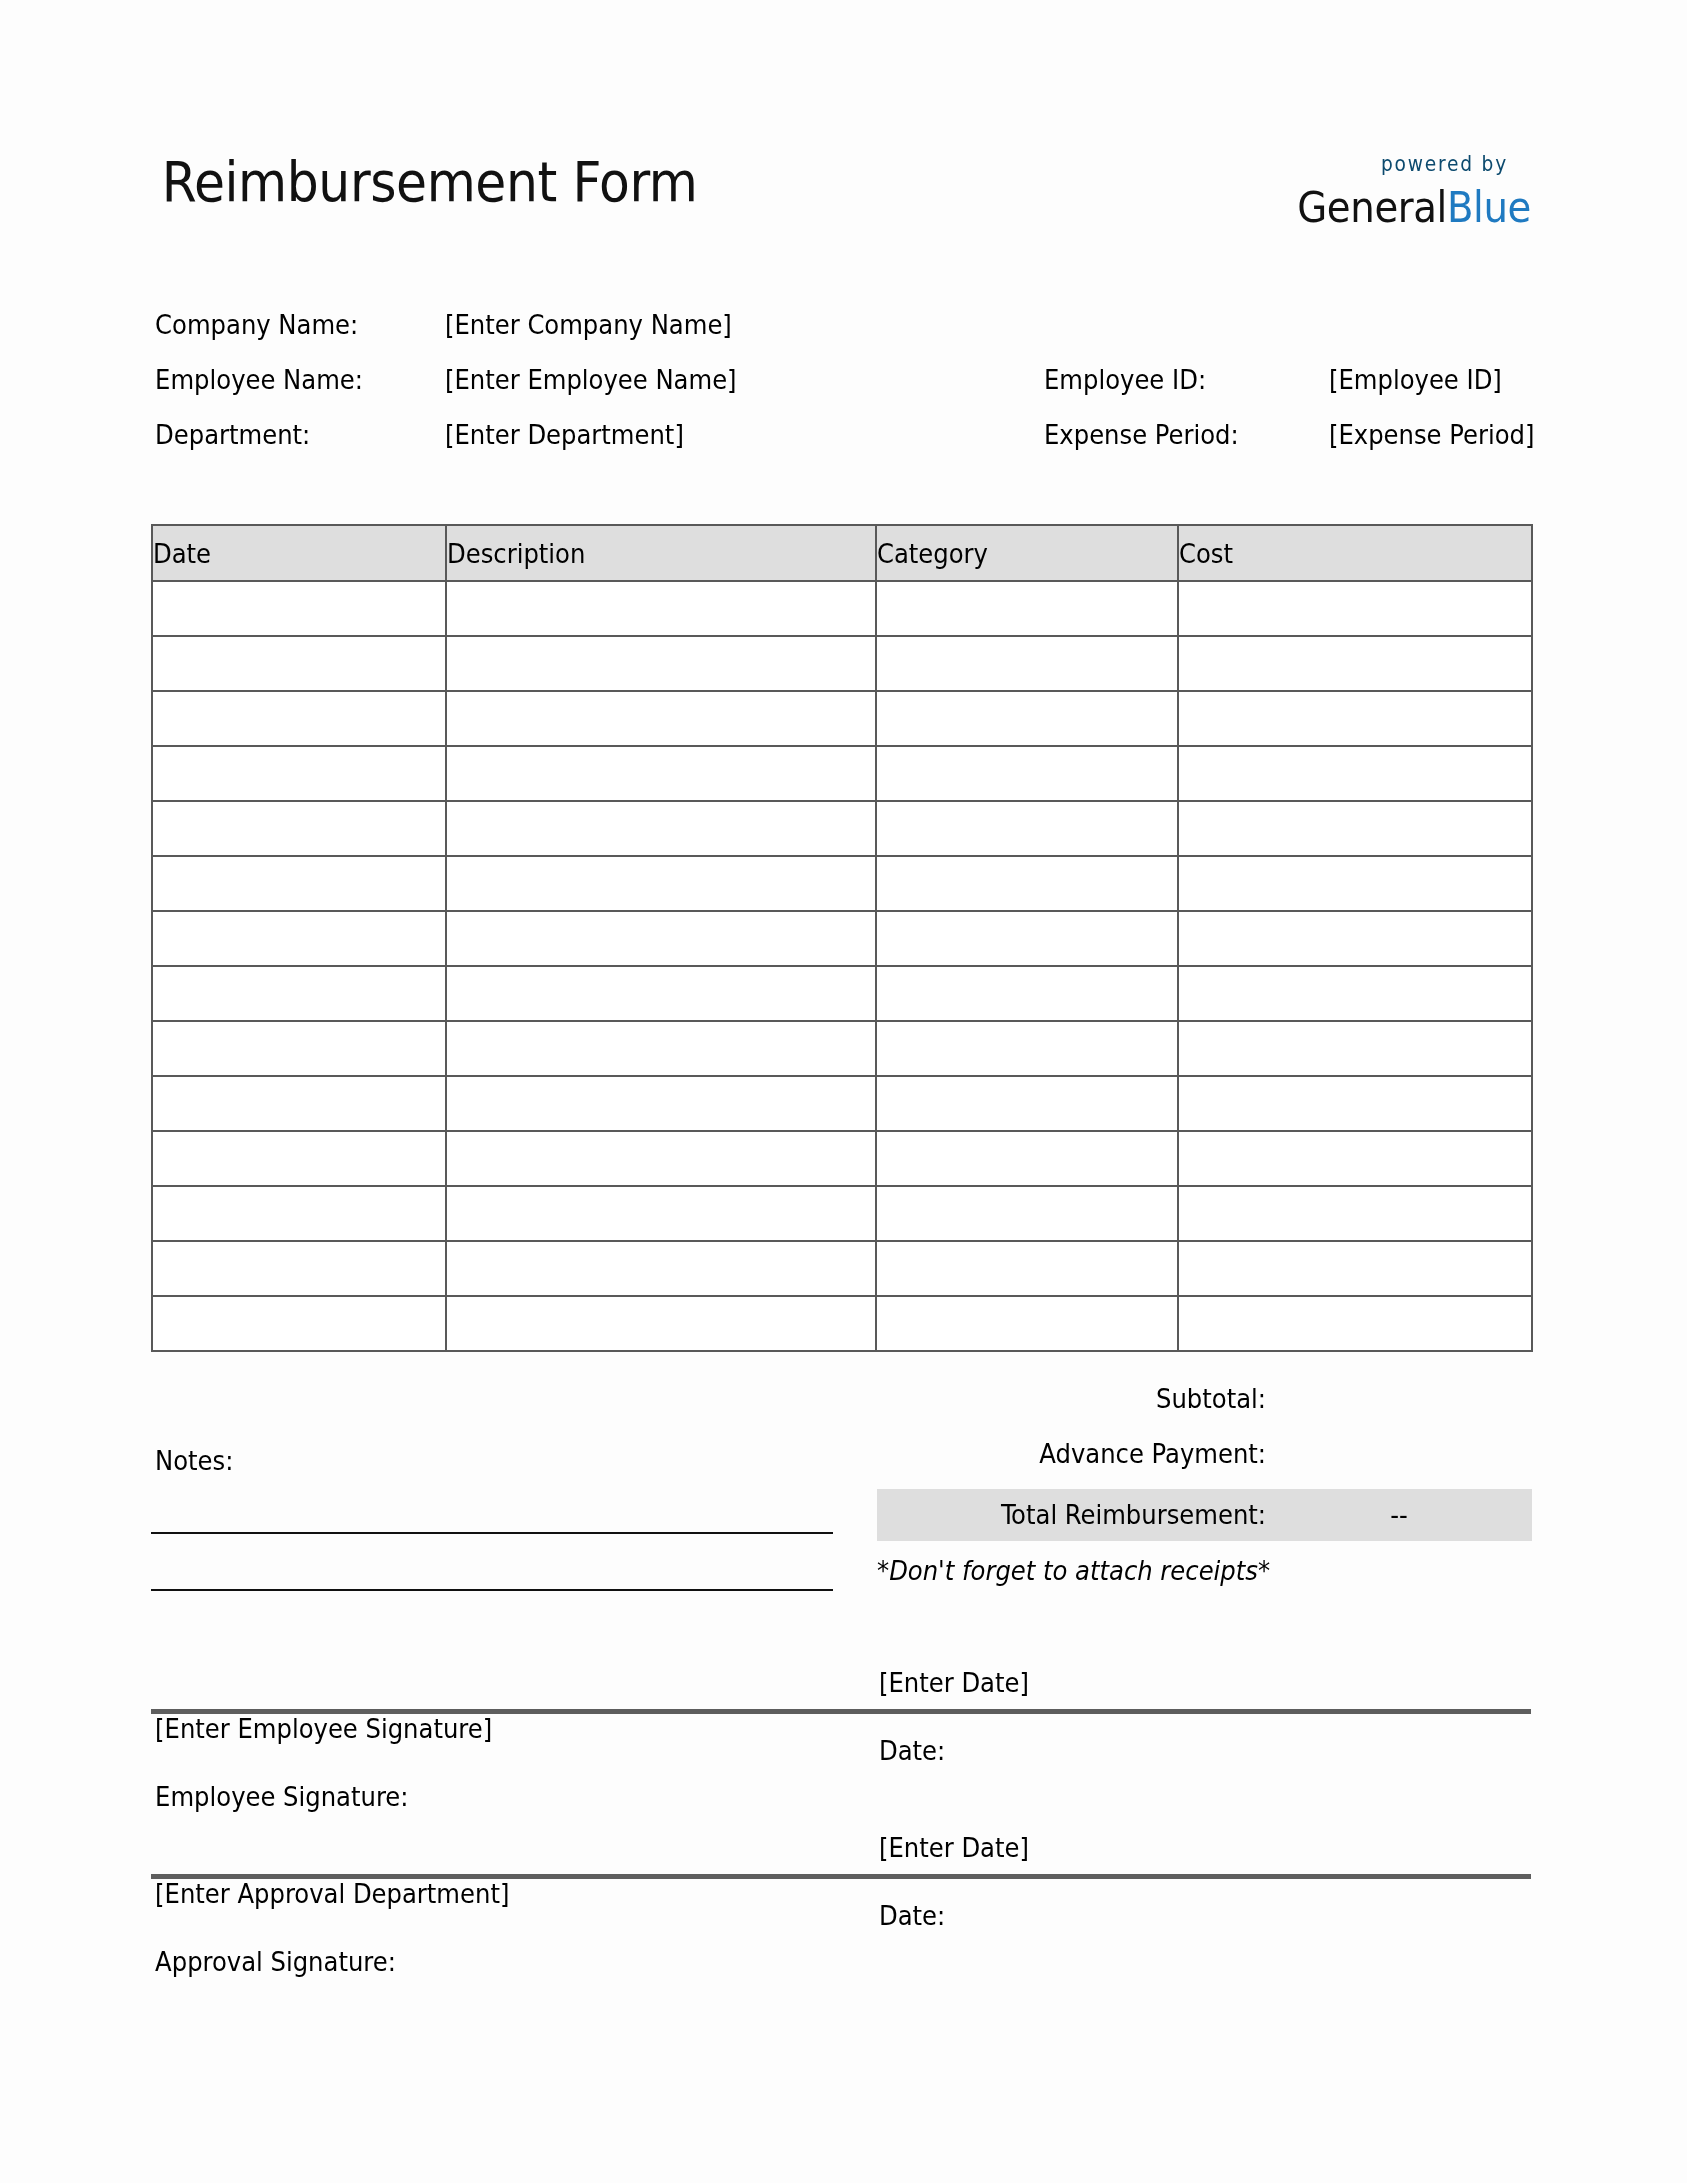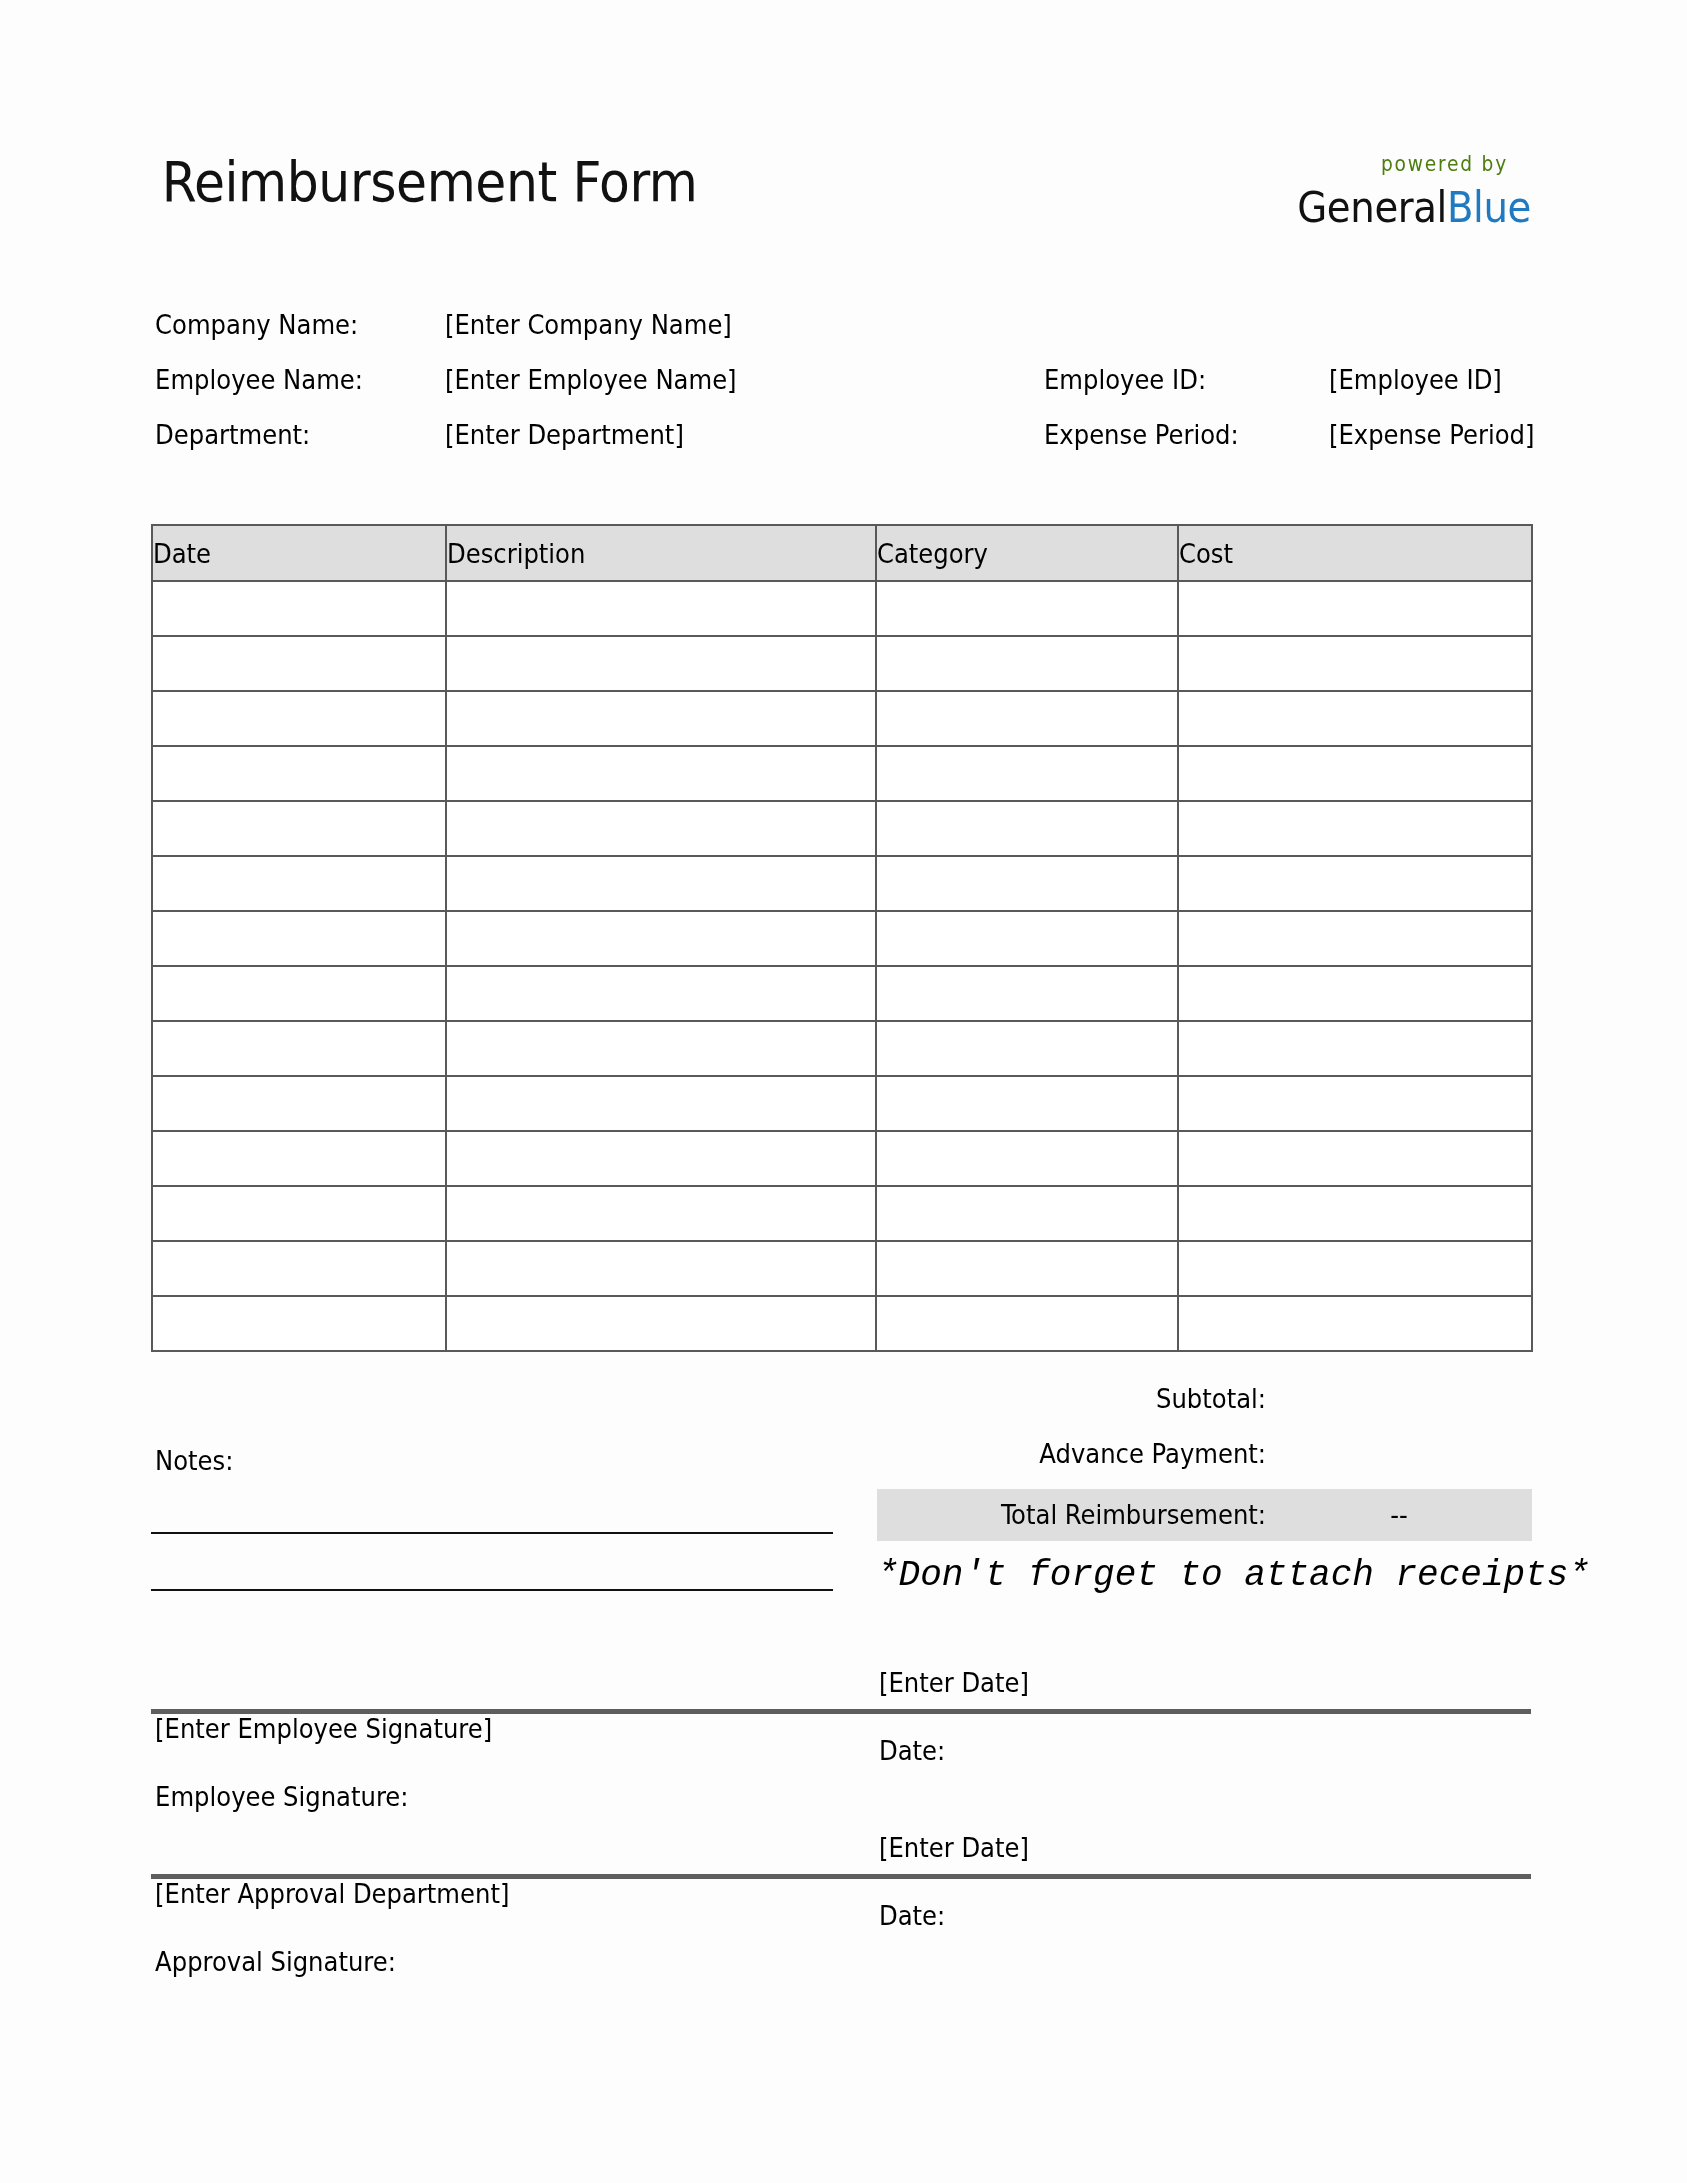--- a/index.html
+++ b/index.html
@@ -49,21 +49,21 @@
   .logo-block {
     position: absolute;
     right: 0px;
     top: 5px;
     width: 347px;
     text-align: right;
   }
 
   .logo-powered {
     font-size: 20.7px;
-    color: #4d7c0f;
+    color: #0c4a6e;
     letter-spacing: 1.8px;
     font-weight: 400;
     line-height: 1;
     padding-right: 23px;
   }
 
   .logo-name {
     margin-top: 10px;
     font-size: 43px;
     font-weight: 400;
@@ -173,26 +173,24 @@
     height: 52px;
   }
   .total-row.highlight .t-label { line-height: 52px; }
   .total-row.highlight .t-value { line-height: 52px; }
 
   .receipts-note {
     position: absolute;
     left: 877px;
     top: 1555px;
     width: 655px;
-    text-align: right;
-    font-size: 36px;
+    font-size: 27px;
     font-style: italic;
     font-weight: 500;
     white-space: nowrap;
-    font-family: Liberation Mono, monospace;
   }
 
   
   .notes-label {
     position: absolute;
     left: 155px;
     top: 1441px;
     font-size: 27px;
     line-height: 40px;
   }

